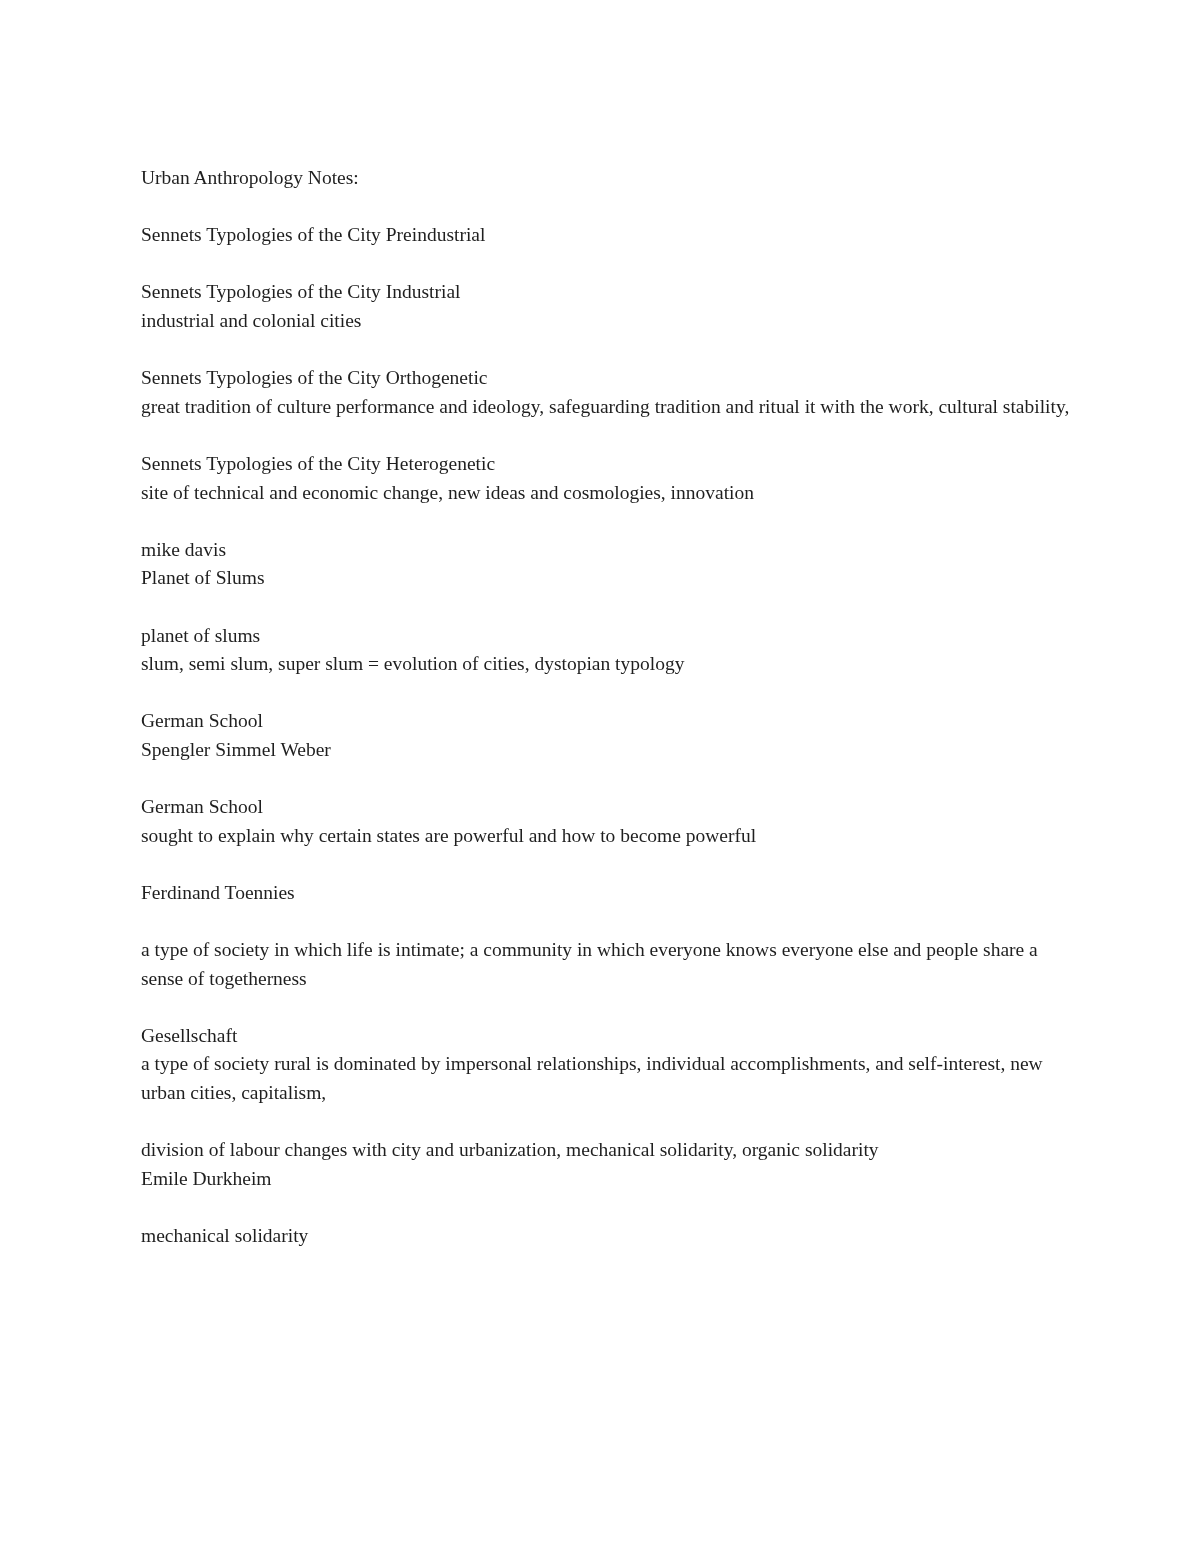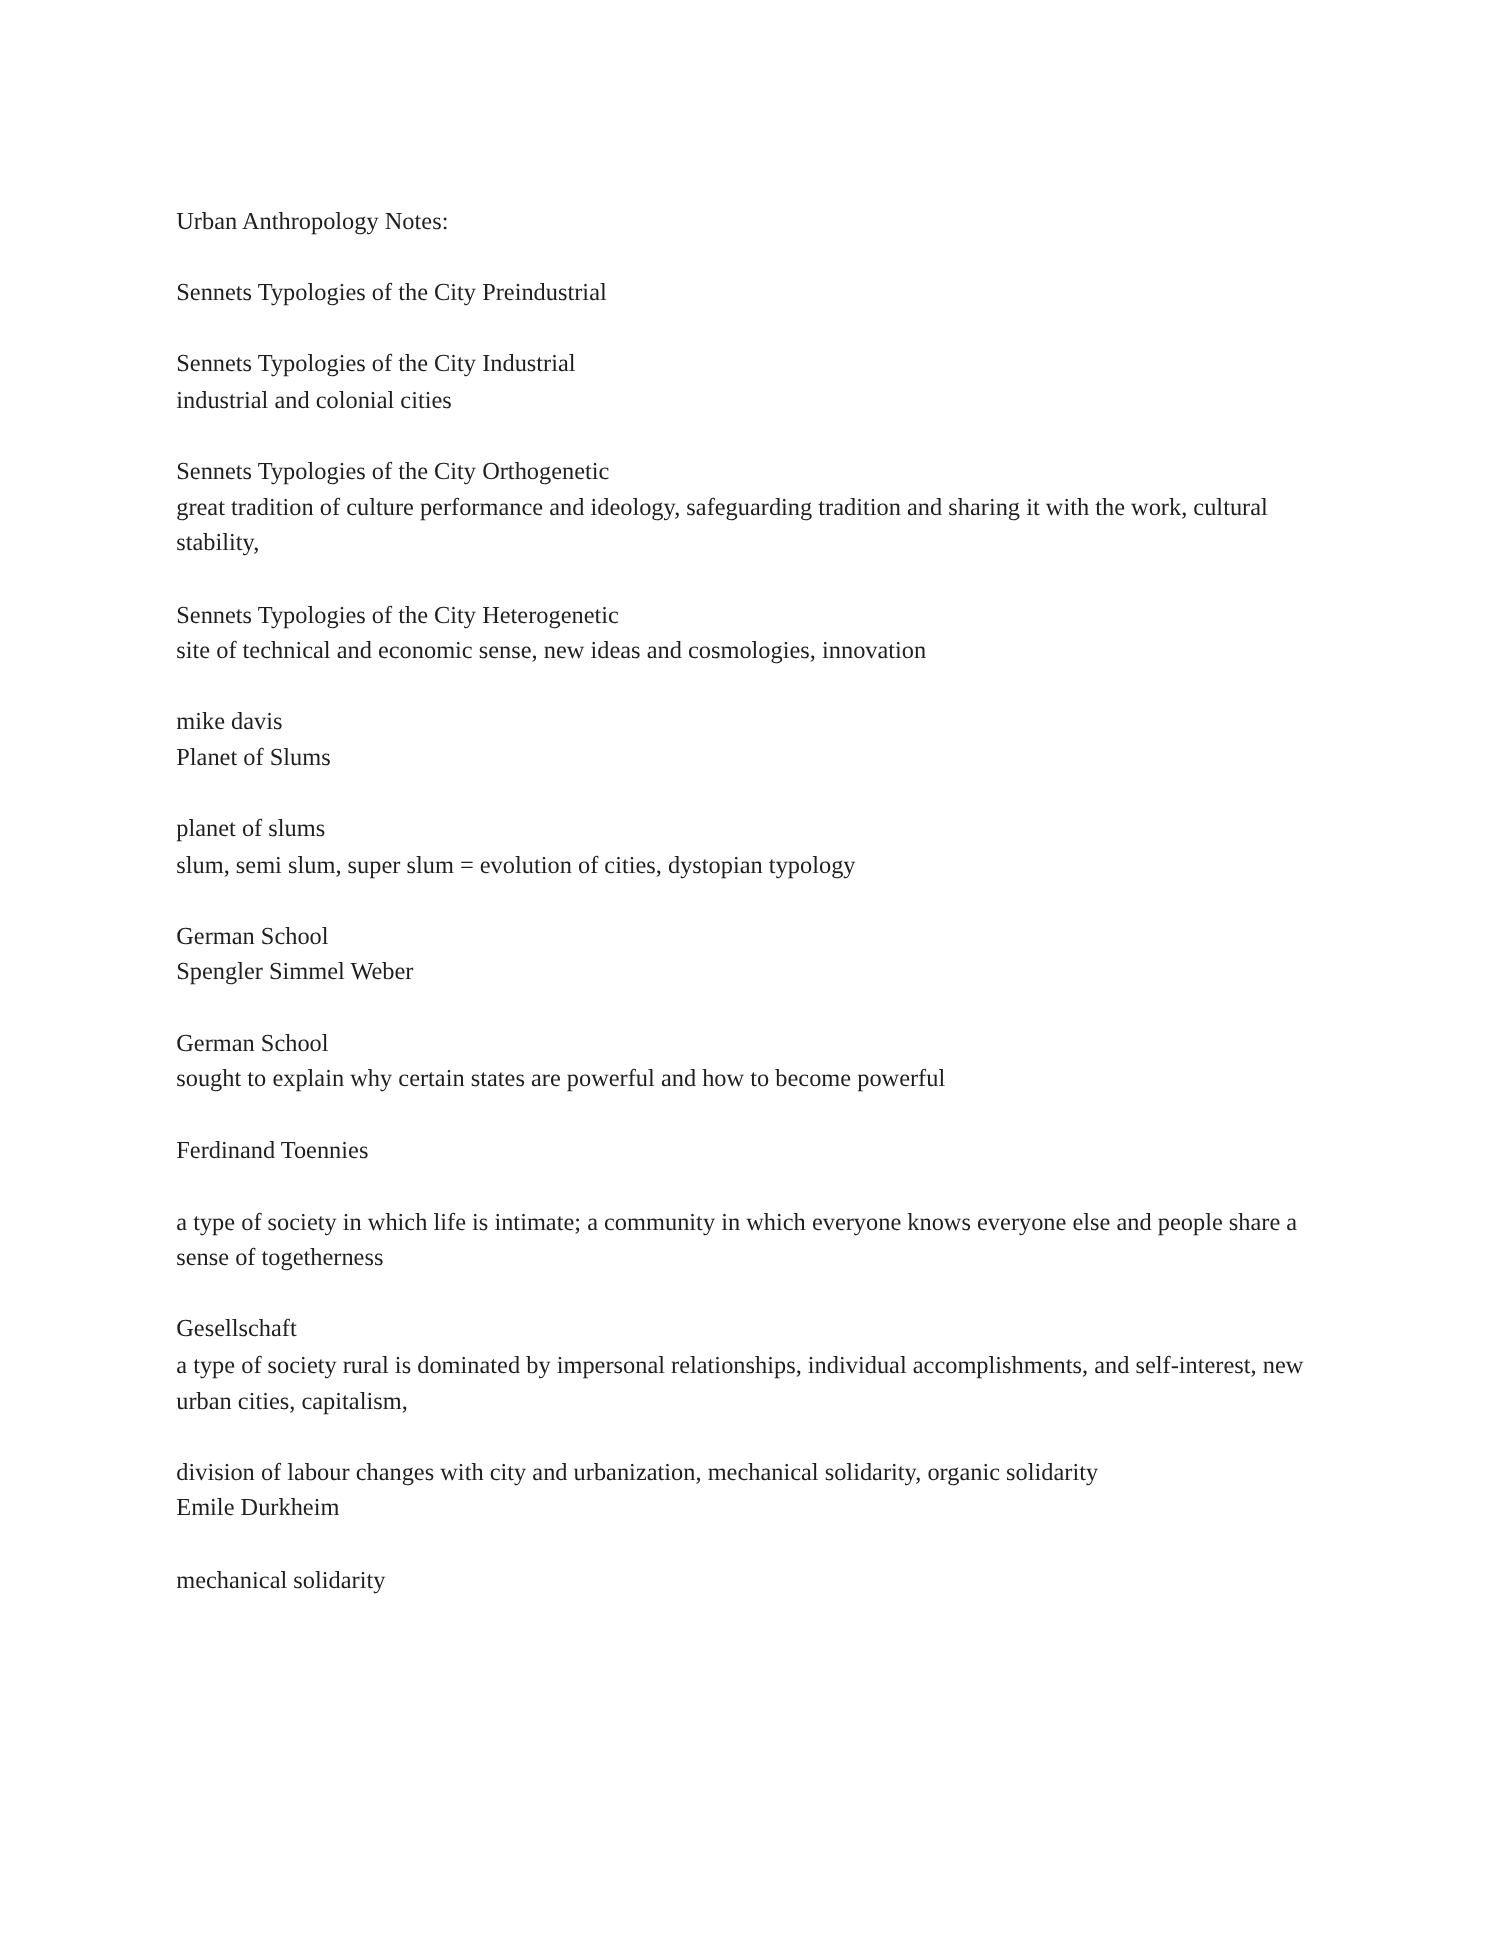--- a/index.html
+++ b/index.html
@@ -46,26 +46,26 @@
     <span class="line">Sennets Typologies of the City Preindustrial</span>
   </div>
 
   <div class="block">
     <span class="line">Sennets Typologies of the City Industrial</span>
     <span class="line">industrial and colonial cities</span>
   </div>
 
   <div class="block">
     <span class="line">Sennets Typologies of the City Orthogenetic</span>
-    <span class="line">great tradition of culture performance and ideology, safeguarding tradition and sharing it with the work, cultural stability,</span>
+    <span class="line">great tradition of culture performance and ideology, safeguarding tradition and ritual it with the work, cultural stability,</span>
   </div>
 
   <div class="block">
     <span class="line">Sennets Typologies of the City Heterogenetic</span>
-    <span class="line">site of technical and economic sense, new ideas and cosmologies, innovation</span>
+    <span class="line">site of technical and economic change, new ideas and cosmologies, innovation</span>
   </div>
 
   <div class="block">
     <span class="line">mike davis</span>
     <span class="line">Planet of Slums</span>
   </div>
 
   <div class="block">
     <span class="line">planet of slums</span>
     <span class="line">slum, semi slum, super slum = evolution of cities, dystopian typology</span>

